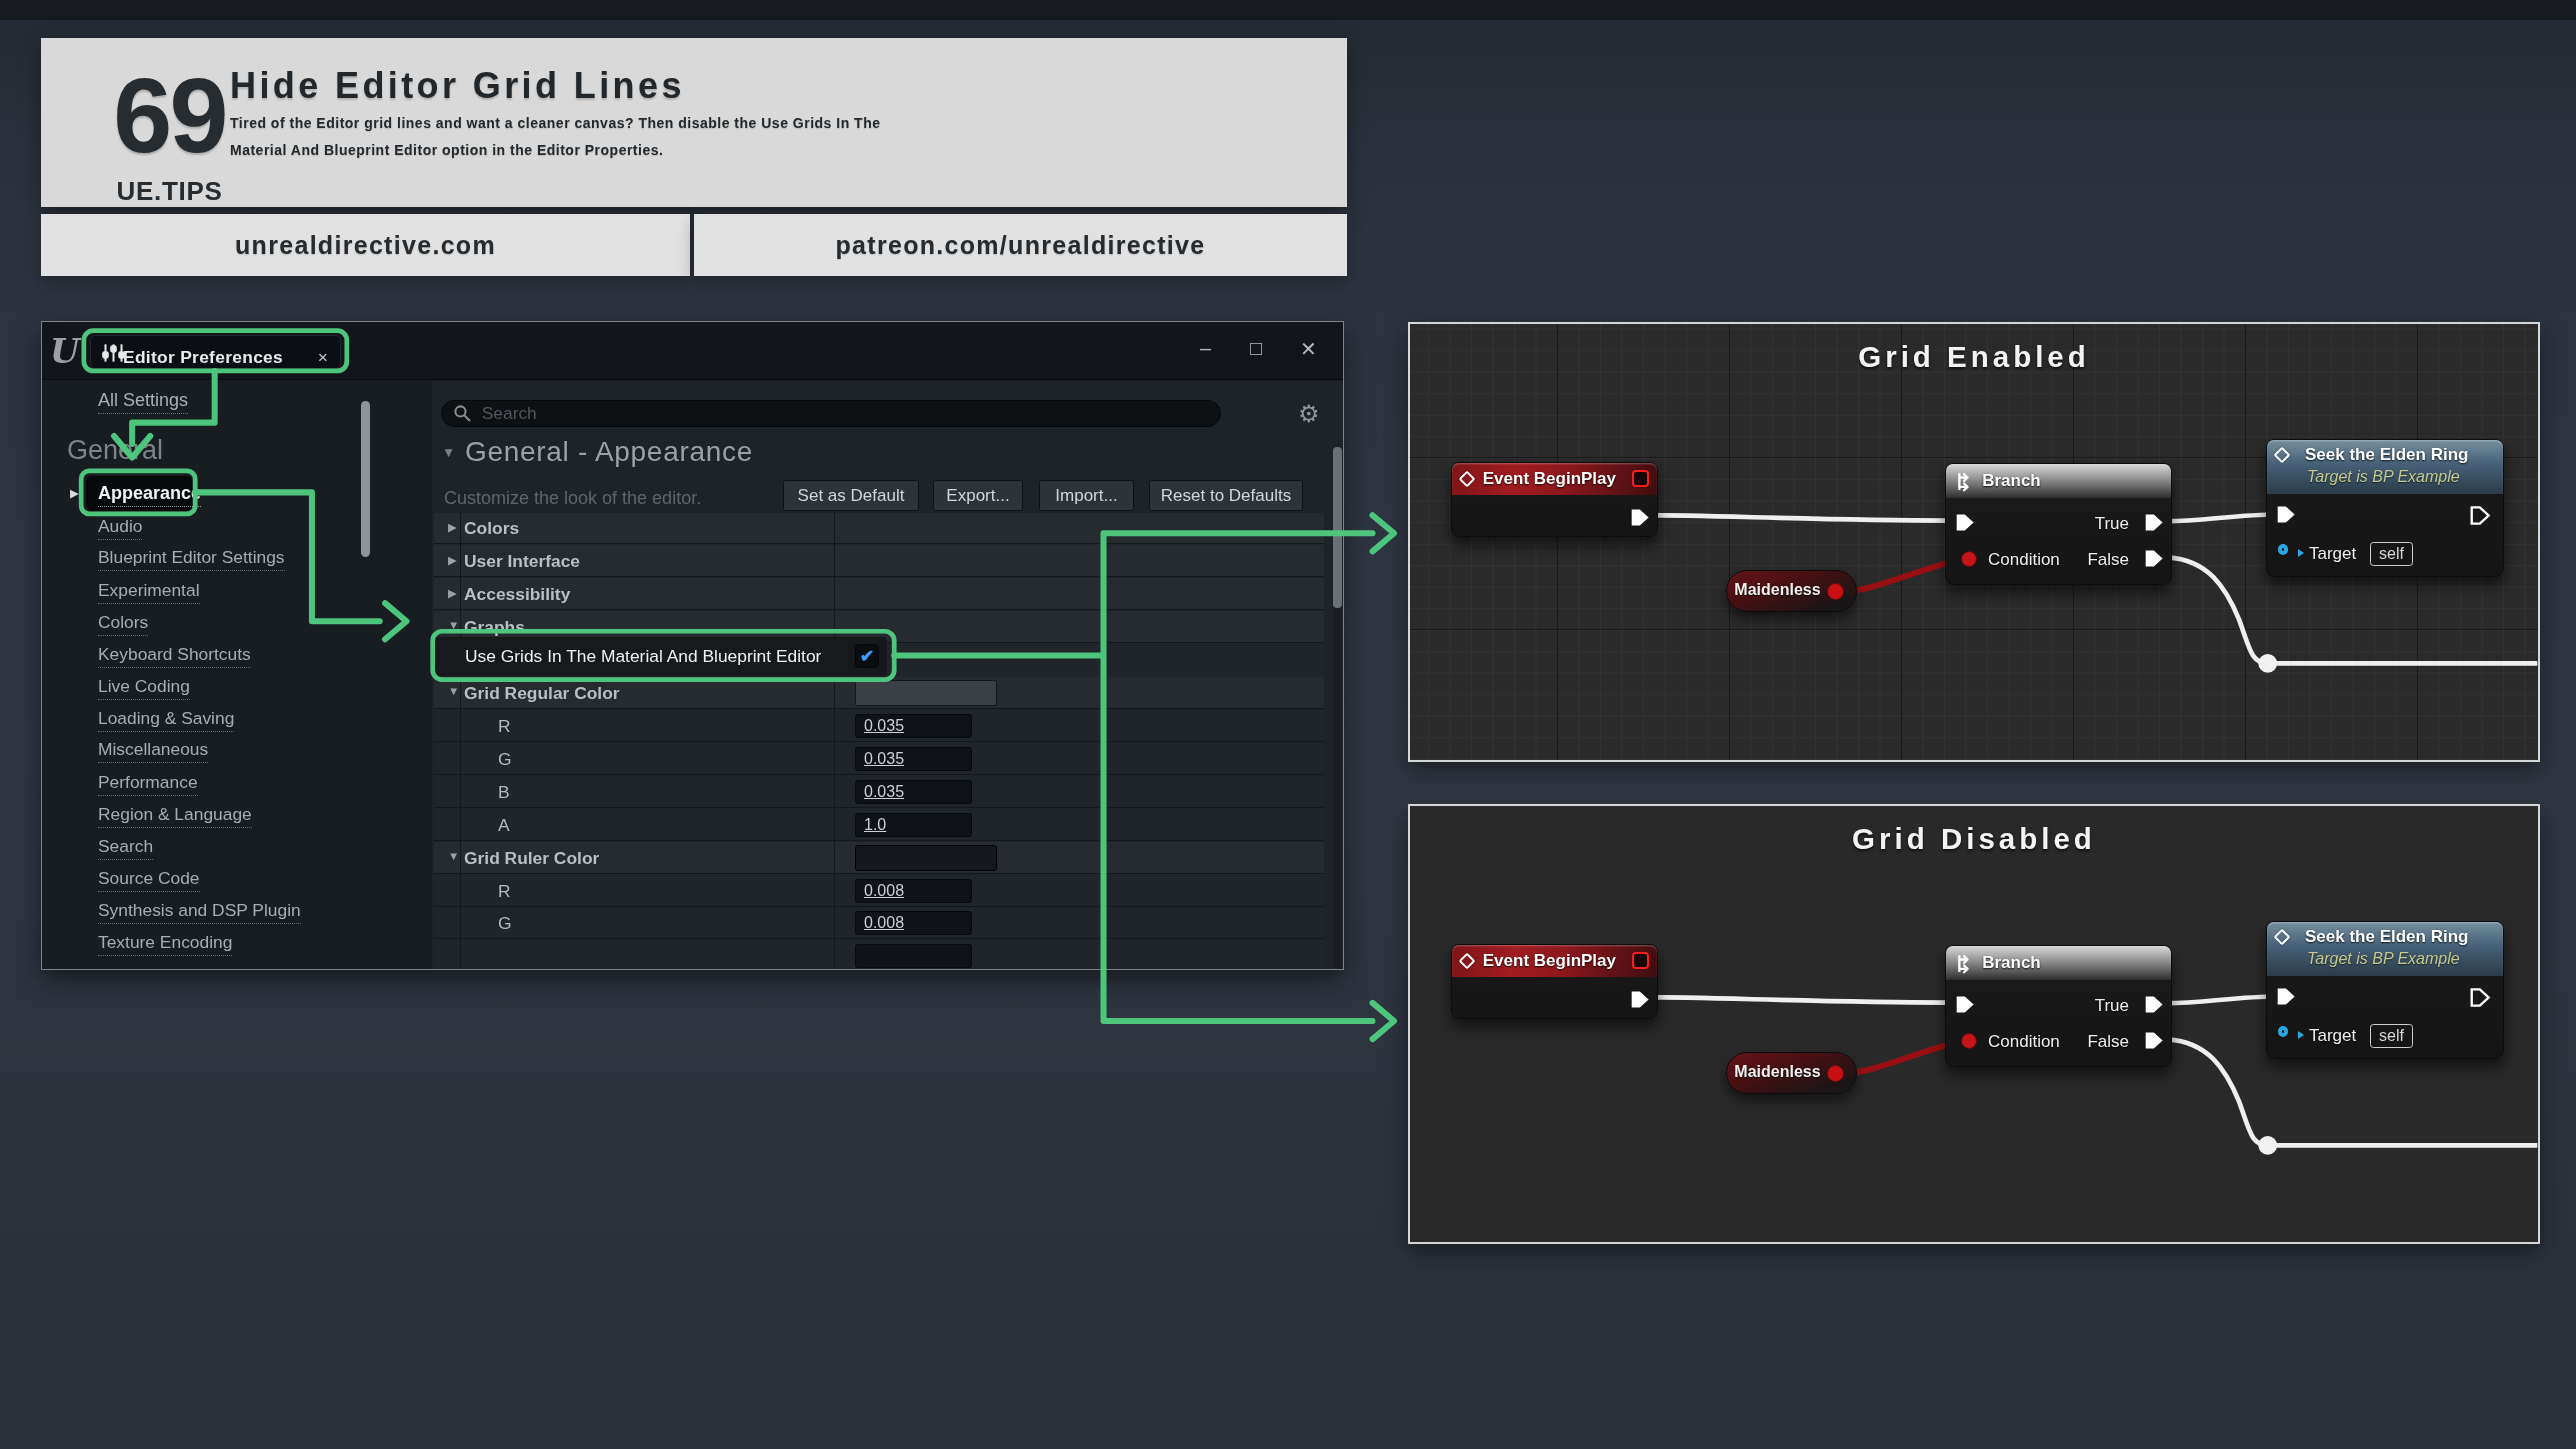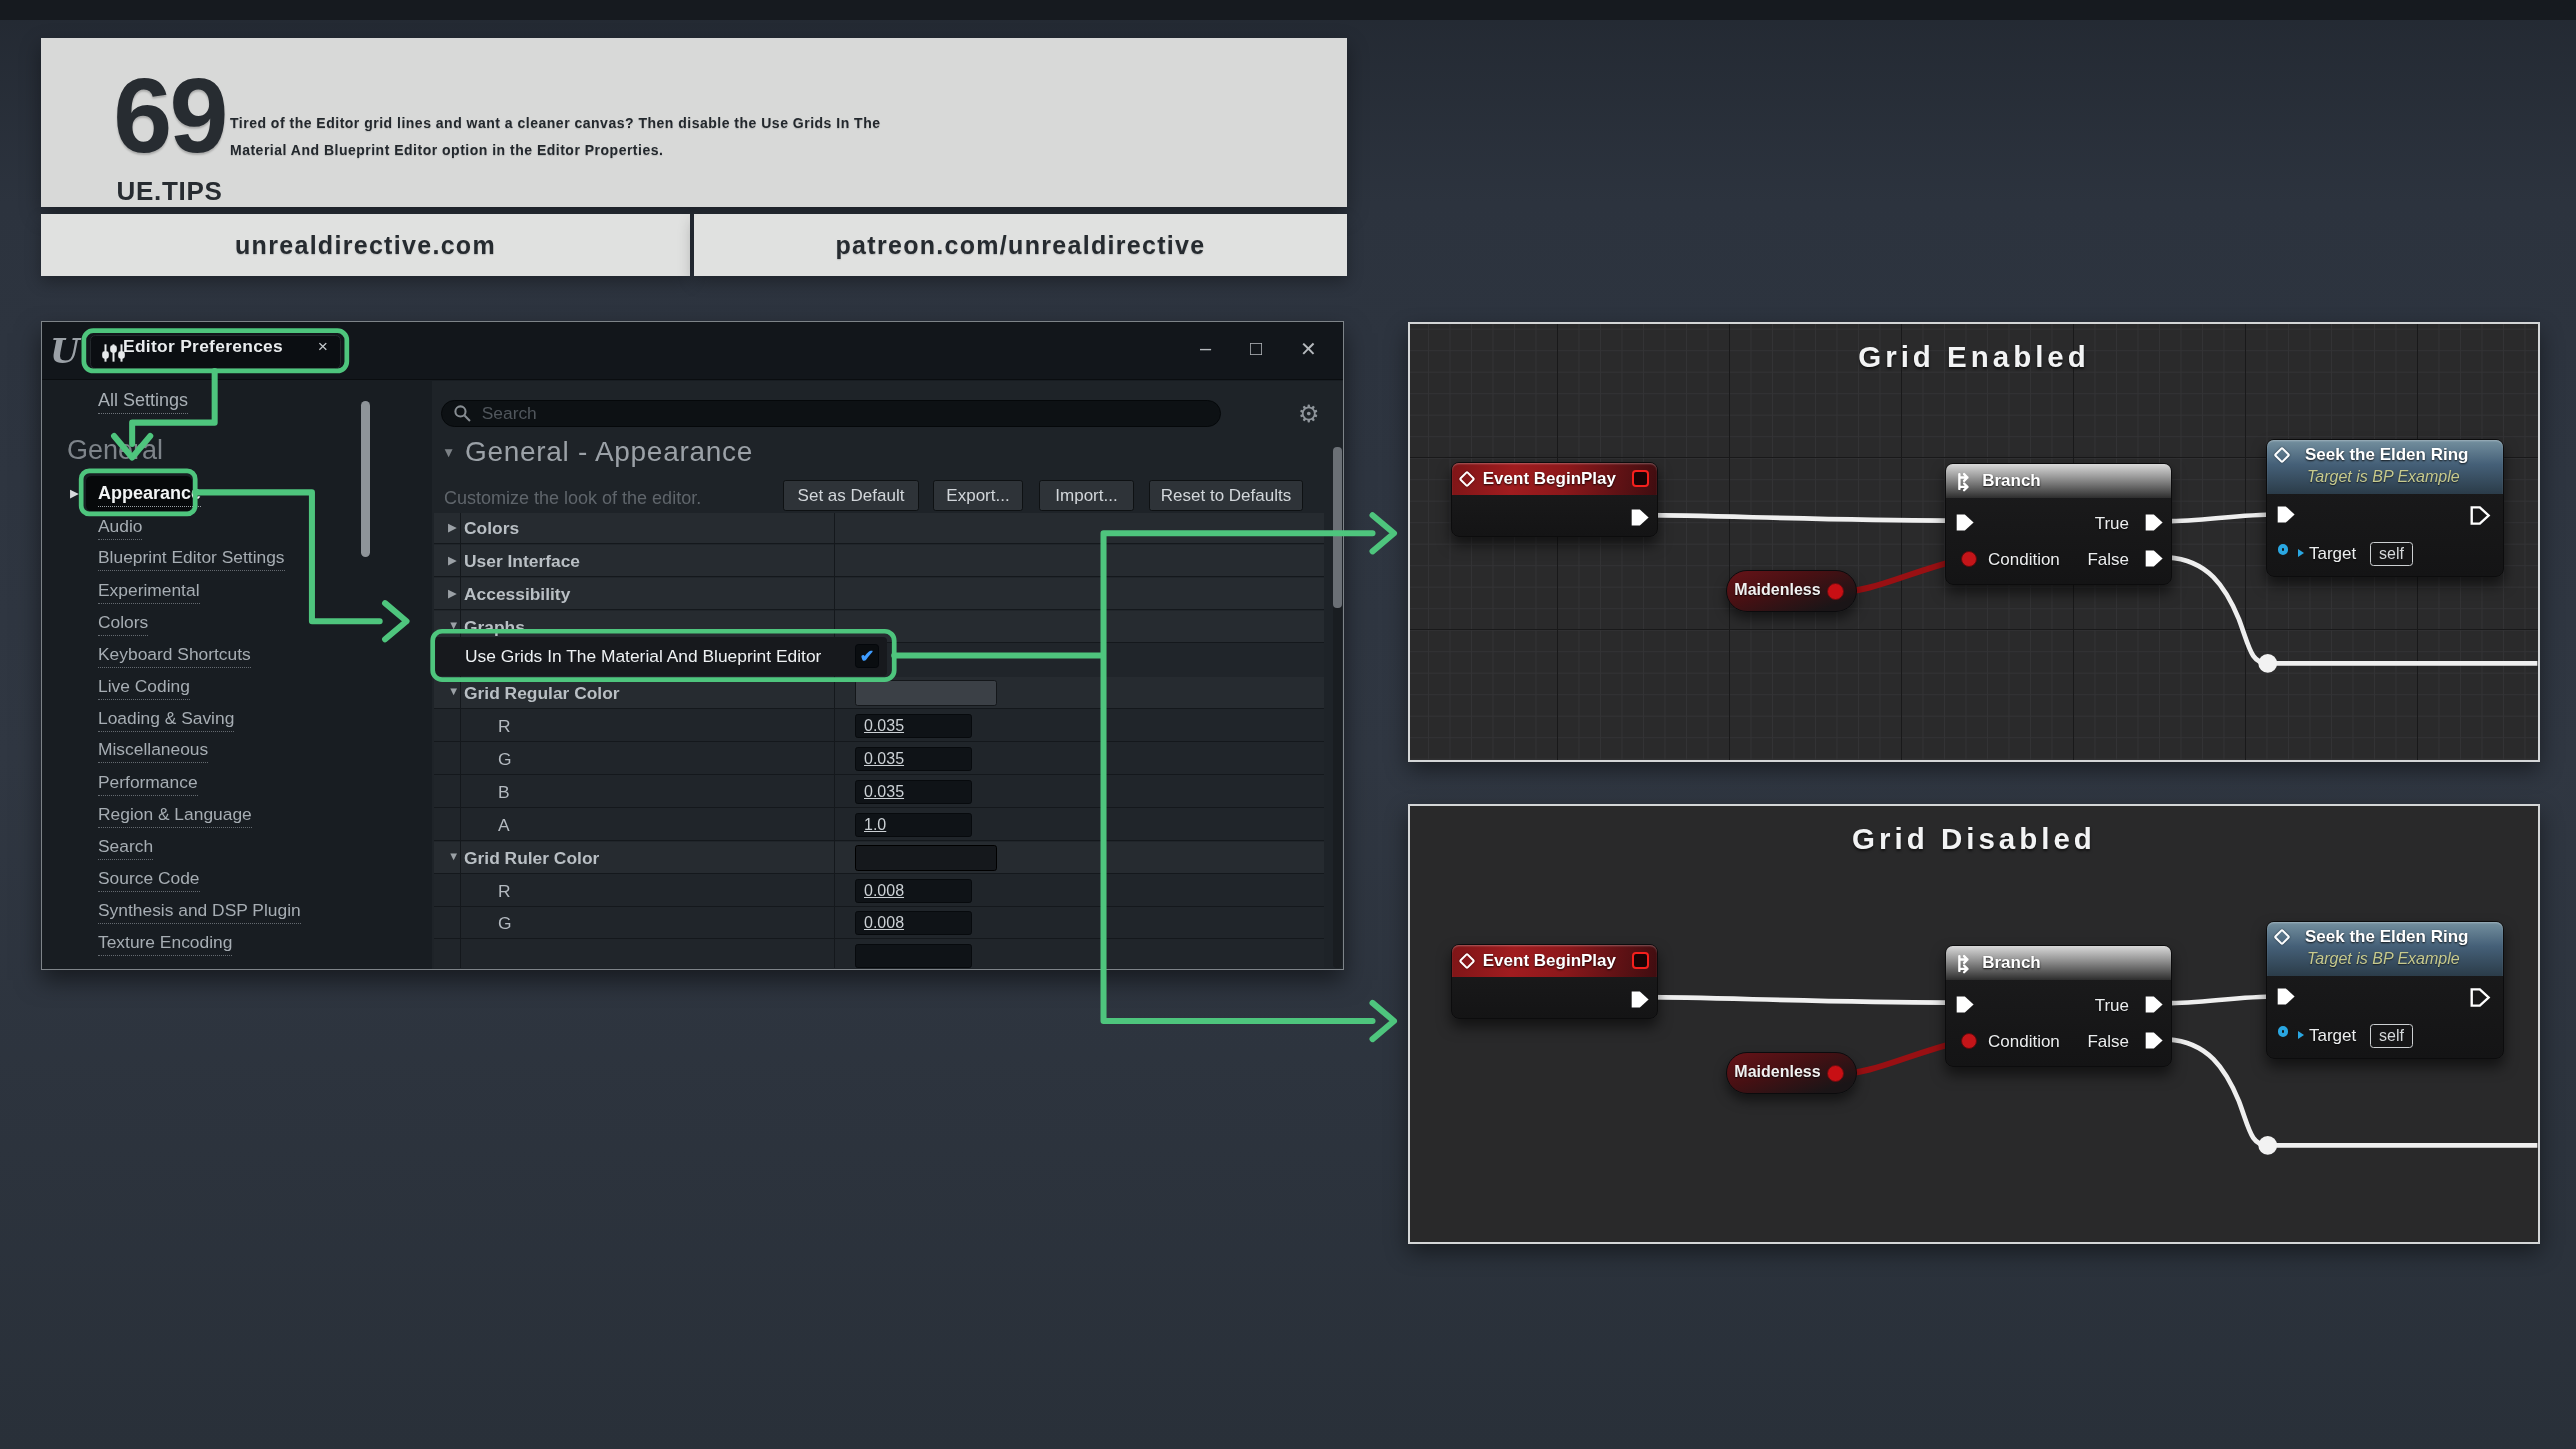--- a/index.html
+++ b/index.html
@@ -27,21 +27,21 @@
   .tip-footer.left{left:41px;width:649px;}
   .tip-footer.right{left:694px;width:653px;}
 
   
   .window{left:41px;top:321px;width:1303px;height:649px;background:#181d22;
     border:1.3px solid #7e8489;box-shadow:0 10.7px 23px rgba(0,0,0,.5);}
   .titlebar{left:0;top:0;width:100%;height:58px;background:#12161b;border-bottom:1.3px solid #0a0d10;}
   .ue-logo{left:8px;top:9.4px;font-family:"DejaVu Serif",serif;font-style:italic;font-weight:700;
     font-size:34px;color:#9ba1a7;}
   .tab{left:48px;top:13.4px;width:251px;height:34px;background:#0b0e12;border:0.7px solid #23282c;
-    border-radius:5.4px;display:flex;align-items:flex-start;}
+    border-radius:5.4px;display:flex;align-items:flex-end;}
   .tab-title{font-size:17.4px;font-weight:700;color:#e9ecee;letter-spacing:0.3px;margin-left:12px;}
   .tab-close{margin-left:auto;margin-right:12px;font-size:17.4px;color:#c6cacd;}
   .winbtn{top:14.8px;font-size:20px;color:#b5b9bd;}
   .side-label{font-size:18px;color:#a9b0b6;border-bottom:1.3px dotted #6e747a;padding-bottom:2px;}
   .side-section{font-size:27px;color:#7e848a;}
   .side-item{font-size:17.4px;color:#a6adb3;border-bottom:1.3px dotted #646a70;padding-bottom:2px;left:56px;}
   .appear-box{left:44px;top:154px;width:106px;height:35px;background:#07090b;border-radius:5.4px;}
   .appear-text{left:56px;top:161px;font-size:18px;font-weight:700;color:#f2f4f5;
     border-bottom:1.3px dotted #9aa0a5;padding-bottom:2px;}
   .side-marker{left:28px;top:164px;font-size:11.4px;color:#d7dadd;}
@@ -128,20 +128,21 @@
 </style>
 </head>
 <body>
 
 <div id="canvas">
   <div class="abs top-strip"></div>
 
   <div class="abs tip-card">
     <div class="abs tip-number">69</div>
     <div class="abs tip-brand">UE.TIPS</div>
+    <div class="abs tip-title">Hide Editor Grid Lines</div>
     <div class="abs tip-desc">
       <div>Tired of the Editor grid lines and want a cleaner canvas? Then disable the Use Grids In The</div>
       <div>Material And Blueprint Editor option in the Editor Properties.</div>
     </div>
   </div>
   <div class="abs tip-footer left">unrealdirective.com</div>
   <div class="abs tip-footer right">patreon.com/unrealdirective</div>
 
   <div class="abs window">
     <div class="abs titlebar"></div>

